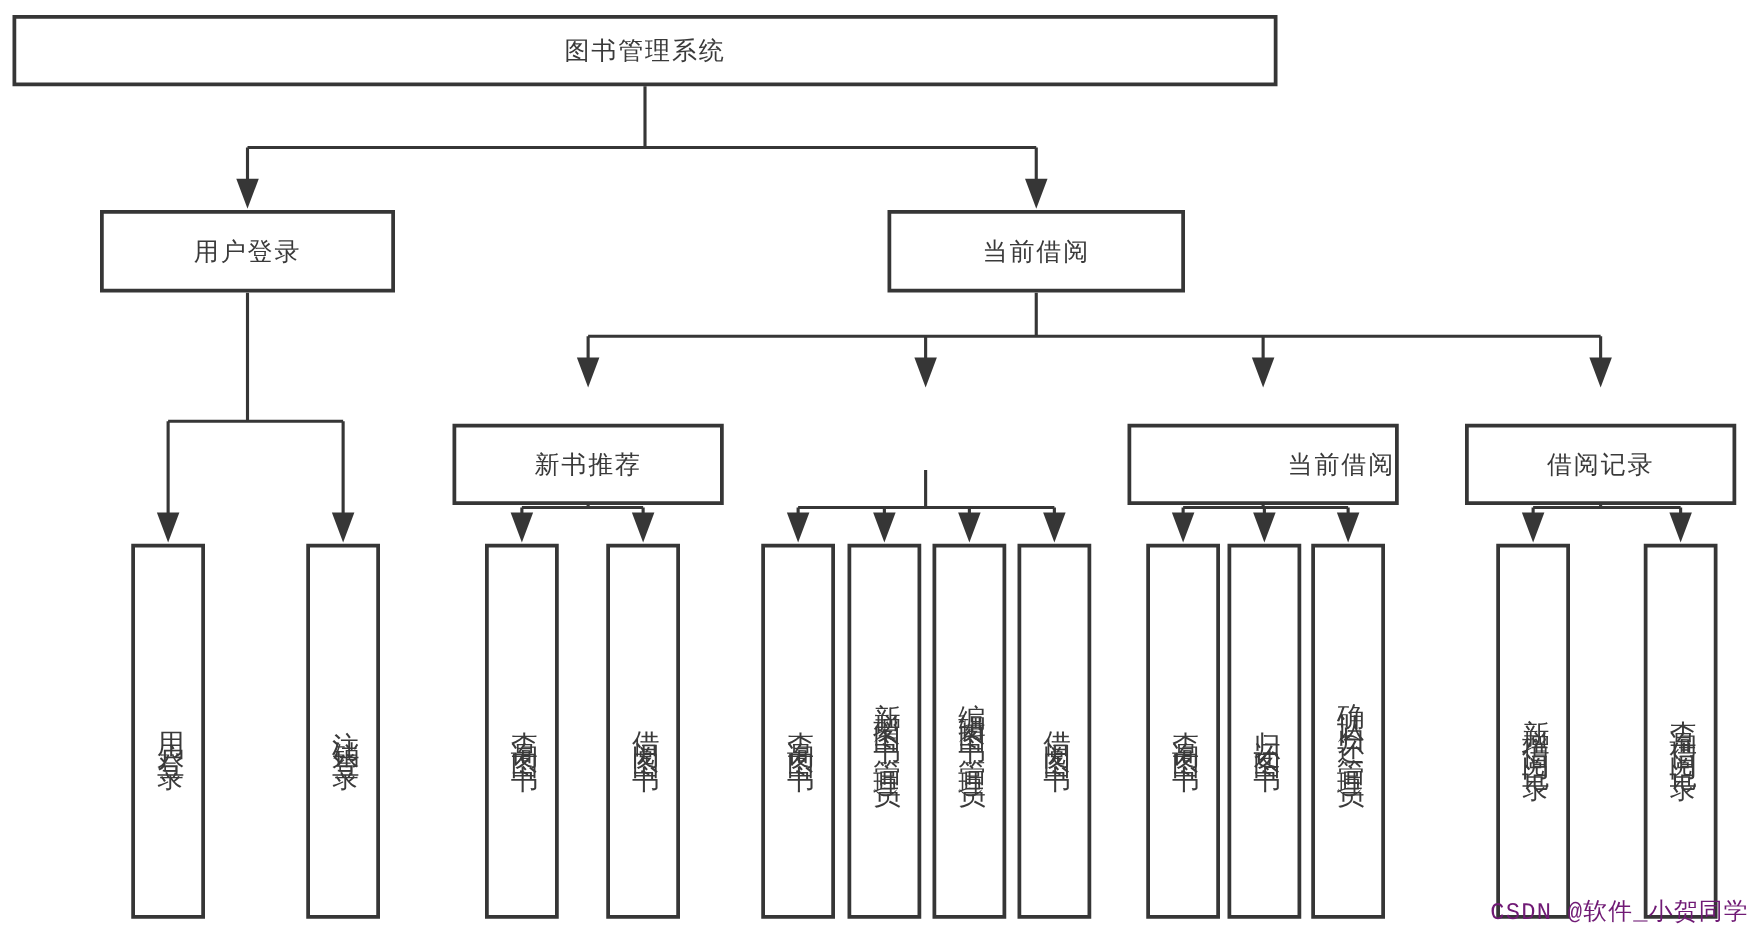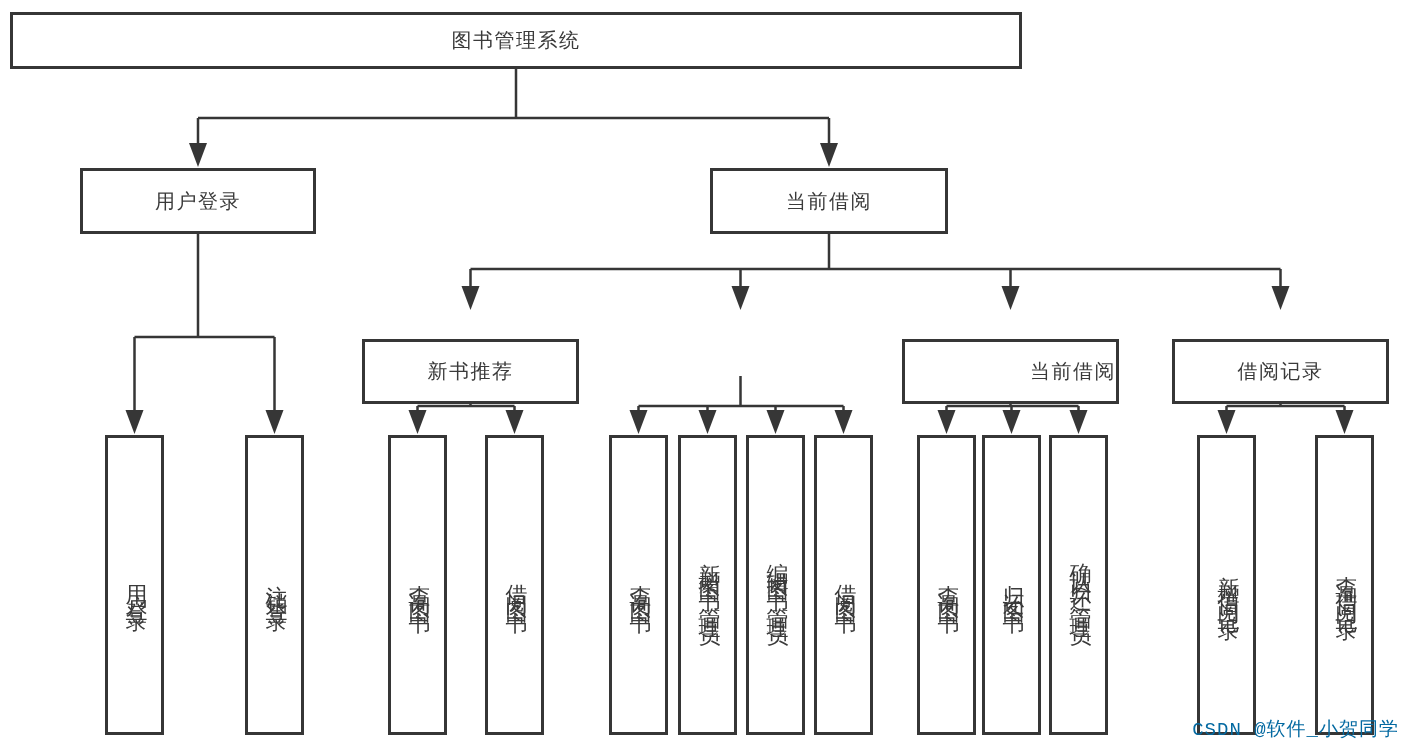--- a/index.html
+++ b/index.html
@@ -42,21 +42,21 @@
   .g1a { left:105px; }  .g1b { left:245px; }
   .g2a { left:388px; }  .g2b { left:485px; }
   .g3a { left:609px; }  .g3b { left:678px; }  .g3c { left:746px; }  .g3d { left:814px; }
   .g4a { left:917px; }  .g4b { left:982px; }  .g4c { left:1049px; }
   .g5a { left:1197px; } .g5b { left:1315px; }
   .watermark {
     position:absolute;
     right:6px; top:716px;
     font-size:19px;
     letter-spacing:1px;
-    color:#0369a1;
+    color:#701a75;
     z-index:5;
     white-space:nowrap;
   }
 </style>
 </head>
 <body>
 
 <div class="canvas">
 
   <svg class="connectors" viewBox="0 0 1405 747" xmlns="http://www.w3.org/2000/svg">

